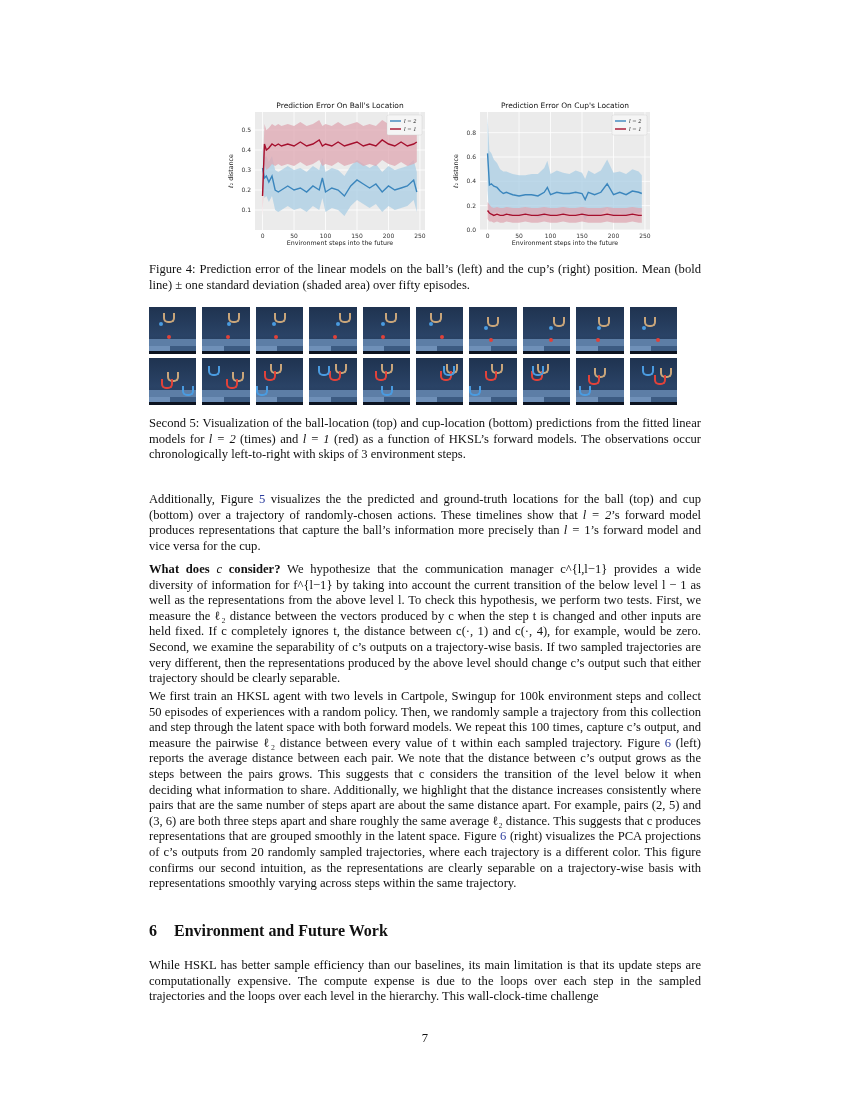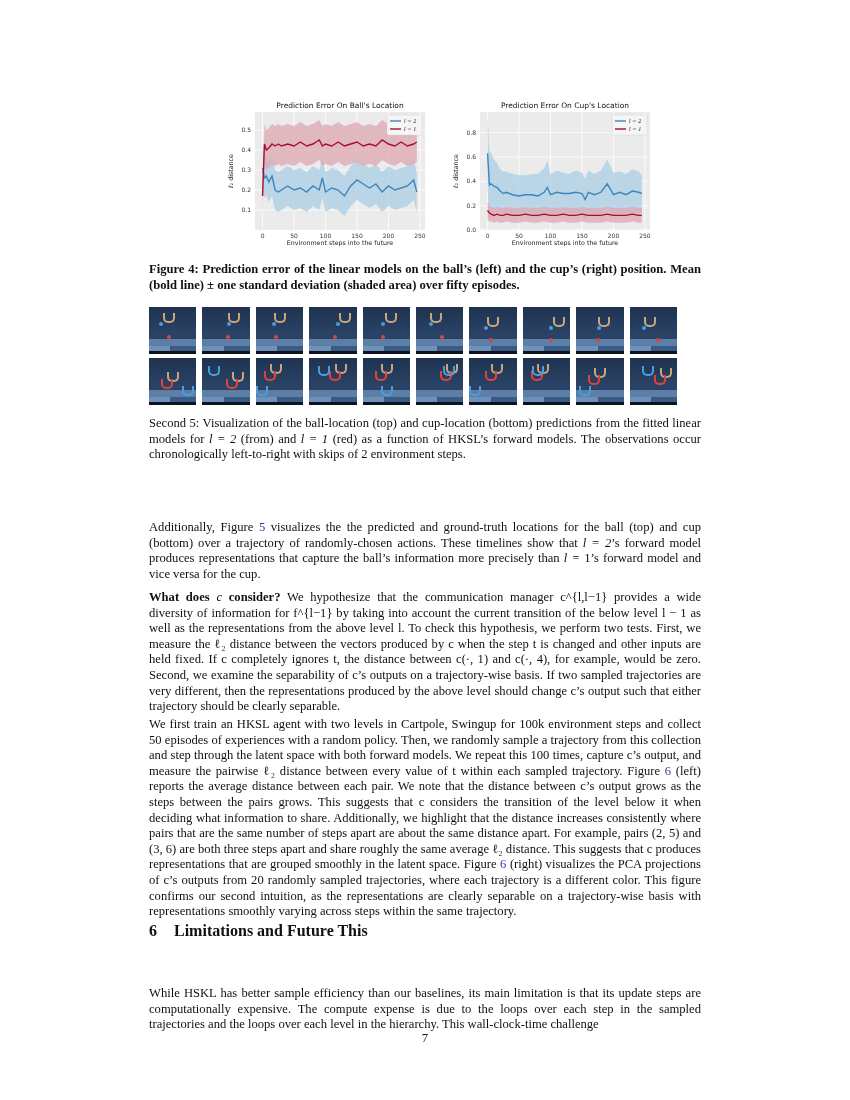--- a/index.html
+++ b/index.html
@@ -1,23 +1,23 @@
 <!DOCTYPE html>
 <html><head>
 <meta charset="utf-8">
 <style>
   html, body { margin:0; padding:0; background:#fff; }
   body { width:850px; height:1100px; position:relative; overflow:hidden; font-family:"Liberation Serif", serif; color:#111; }
   .fig4 { position:absolute; top:98px; left:208px; width:450px; height:152px; }
   .chart { position:absolute; top:0; width:225px; height:152px; }
   .chart svg { display:block; }
   .cap { position:absolute; left:149px; width:552px; font-size:12.6px; line-height:15.6px; text-align:justify; }
-  .cap4 { top:262px;font-weight:bold; }
+  .cap4 { top:262px; }
   .cap5 { top:416px; }
-  .p { position:absolute; left:149px; width:552px; font-size:12.6px; line-height:15.6px; text-align:justify; hyphens:none;margin-top:28px; }
+  .p { position:absolute; left:149px; width:552px; font-size:12.6px; line-height:15.6px; text-align:justify; hyphens:none; }
   .p1 { top:492px; }
   .p2 { top:562px; }
   .p3 { top:689px; }
   .h6 { position:absolute; top:922px; left:149px; font-size:16px; font-weight:bold; }
   .h6 .num { display:inline-block; width:25px; }
   .p4 { top:958px;font-family:Liberation Serif, serif; }
   .pagenum { position:absolute; top:1031px; left:0; width:850px; text-align:center; font-size:12.6px; }
   .link { color:#2a3b9c; }
   i.m { font-style:italic; }
   .strip { position:absolute; left:149px; width:528px; height:47px; display:flex; gap:6px; }
@@ -298,34 +298,34 @@
       <div class="floor2"></div>
       <div class="floor3"></div>
       <div class="base"></div>
       <div class="cup" style="left: 30px; top: 10px; border-color: rgb(200, 165, 122);"></div>
       <div class="cup" style="border-color: rgb(224, 66, 58); left: 24px; top: 17px;"></div>
       <div class="cup" style="border-color: rgb(74, 155, 224); left: 12px; top: 8px;"></div>
     </div>
   </div>
 
 <div class="cap cap5">
-  <span>Second 5:</span><span> Visualization of the ball-location (top) and cup-location (bottom) predictions from the fitted linear models for </span><i class="m">l = 2</i><span> (from) and </span><i class="m">l = 1</i><span> (red) as a function of HKSL’s forward models. The observations occur chronologically left-to-right with skips of 2 environment steps.</span>
+  <span>Second 5:</span><span> Visualization of the ball-location (top) and cup-location (bottom) predictions from the fitted linear models for </span><i class="m">l = 2</i><span> (times) and </span><i class="m">l = 1</i><span> (red) as a function of HKSL’s forward models. The observations occur chronologically left-to-right with skips of 3 environment steps.</span>
 </div>
 
 <div class="p p1">
   <span>Additionally, Figure </span><span class="link">5</span><span> visualizes the the predicted and ground-truth locations for the ball (top) and cup (bottom) over a trajectory of randomly-chosen actions.  These timelines show that </span><i class="m">l = 2</i><span>’s forward model produces representations that capture the ball’s information more precisely than </span><i class="m">l =</i><span> 1’s forward model and vice versa for the cup.</span>
 </div>
 
 <div class="p p2">
   <b><span>What does </span><i class="m" style="font-weight:normal">c</i><span> consider?</span></b><span> We hypothesize that the communication manager c^{l,l−1} provides a wide diversity of information for f^{l−1} by taking into account the current transition of the below level l − 1 as well as the representations from the above level l. To check this hypothesis, we perform two tests. First, we measure the ℓ₂ distance between the vectors produced by c when the step t is changed and other inputs are held fixed.  If c completely ignores t, the distance between c(·, 1) and c(·, 4), for example, would be zero.  Second, we examine the separability of c’s outputs on a trajectory-wise basis. If two sampled trajectories are very different, then the representations produced by the above level should change c’s output such that either trajectory should be clearly separable.</span>
 </div>
 
 <div class="p p3">
   <span>We first train an HKSL agent with two levels in Cartpole, Swingup for 100k environment steps and collect 50 episodes of experiences with a random policy.  Then, we randomly sample a trajectory from this collection and step through the latent space with both forward models.  We repeat this 100 times, capture c’s output, and measure the pairwise ℓ₂ distance between every value of t within each sampled trajectory. Figure </span><span class="link">6</span><span> (left) reports the average distance between each pair. We note that the distance between c’s output grows as the steps between the pairs grows.  This suggests that c considers the transition of the level below it when deciding what information to share. Additionally, we highlight that the distance increases consistently where pairs that are the same number of steps apart are about the same distance apart.  For example, pairs (2, 5) and (3, 6) are both three steps apart and share roughly the same average ℓ₂ distance. This suggests that c produces representations that are grouped smoothly in the latent space.  Figure </span><span class="link">6</span><span> (right) visualizes the PCA projections of c’s outputs from 20 randomly sampled trajectories, where each trajectory is a different color.  This figure confirms our second intuition, as the representations are clearly separable on a trajectory-wise basis with representations smoothly varying across steps within the same trajectory.</span>
 </div>
 
 <div class="h6">
-  <span class="num">6</span><span>Limitations and Future This</span>
+  <span class="num">6</span><span>Environment and Future Work</span>
 </div>
 
 <div class="p p4">While HSKL has better sample efficiency than our baselines, its main limitation is that its update steps are computationally expensive. The compute expense is due to the loops over each step in the sampled trajectories and the loops over each level in the hierarchy.  This wall-clock-time challenge</div>
 
 <div class="pagenum">7</div>
 
 </body></html>

